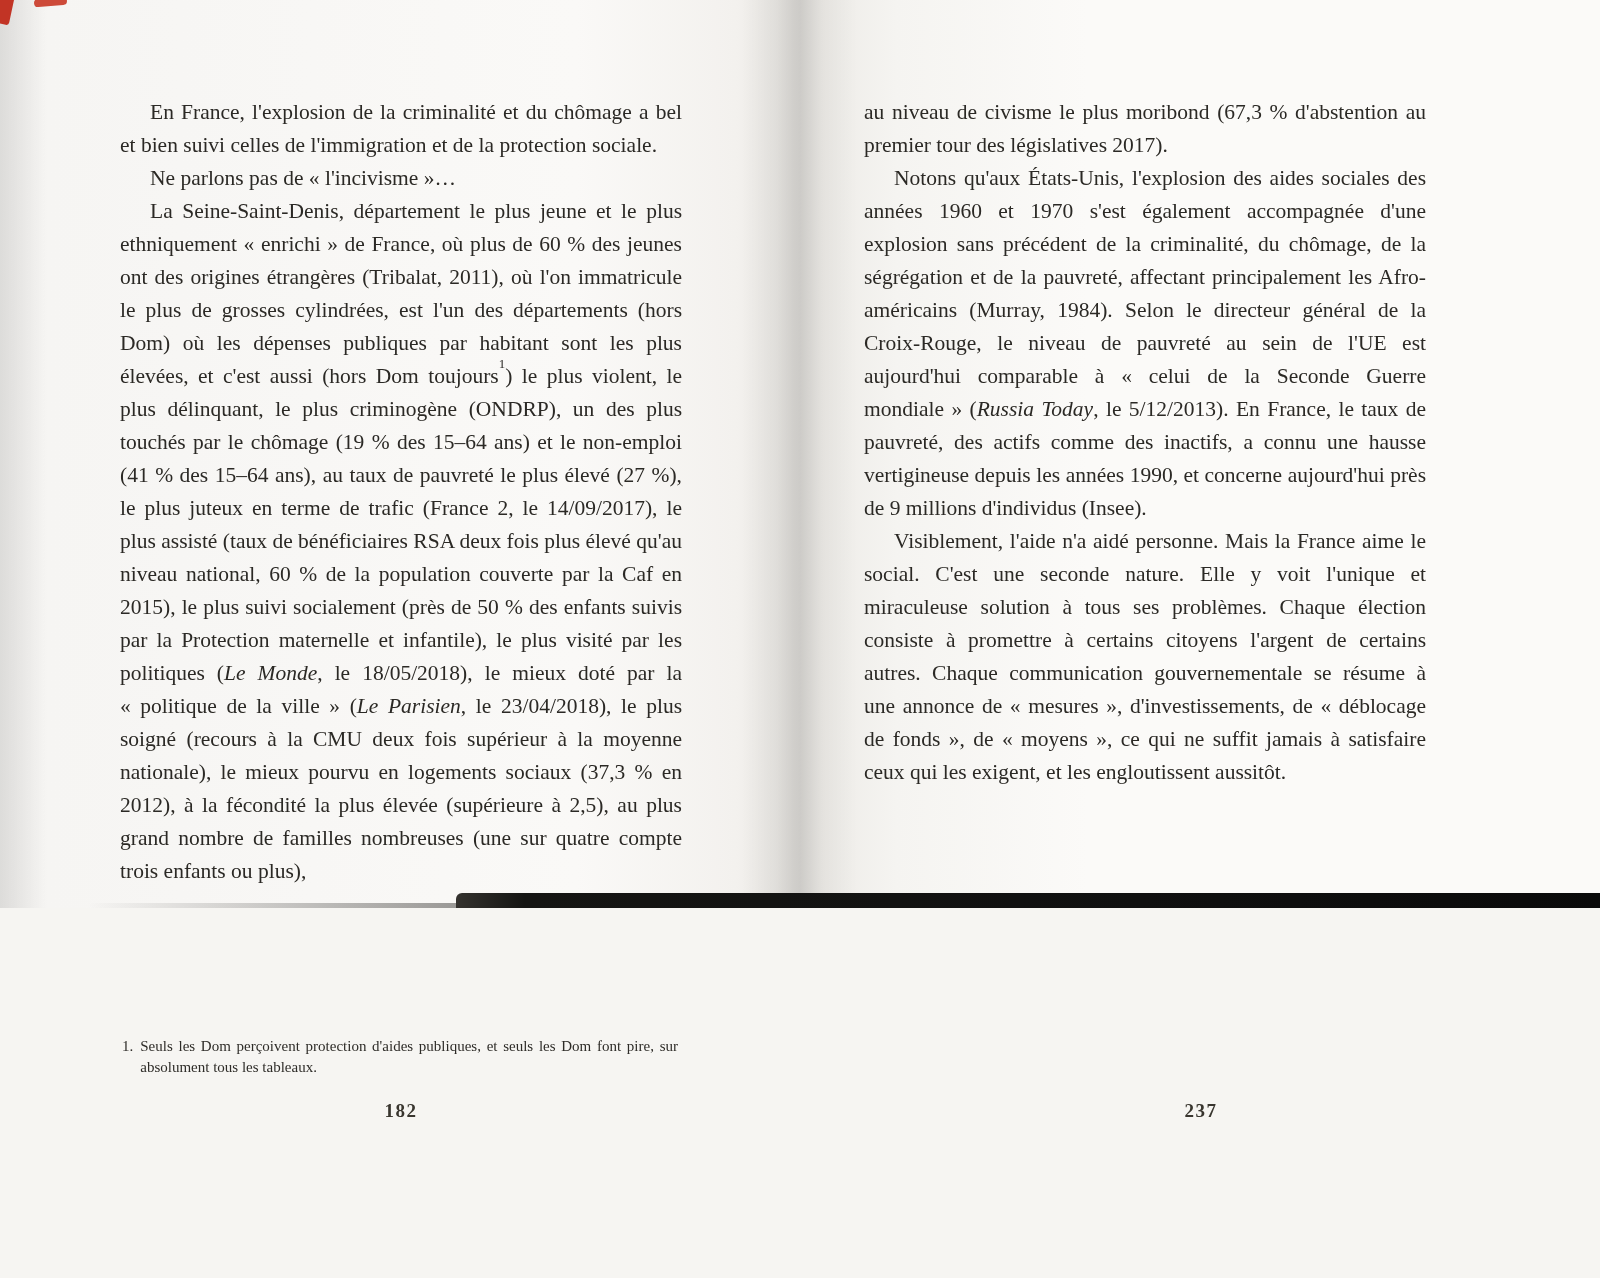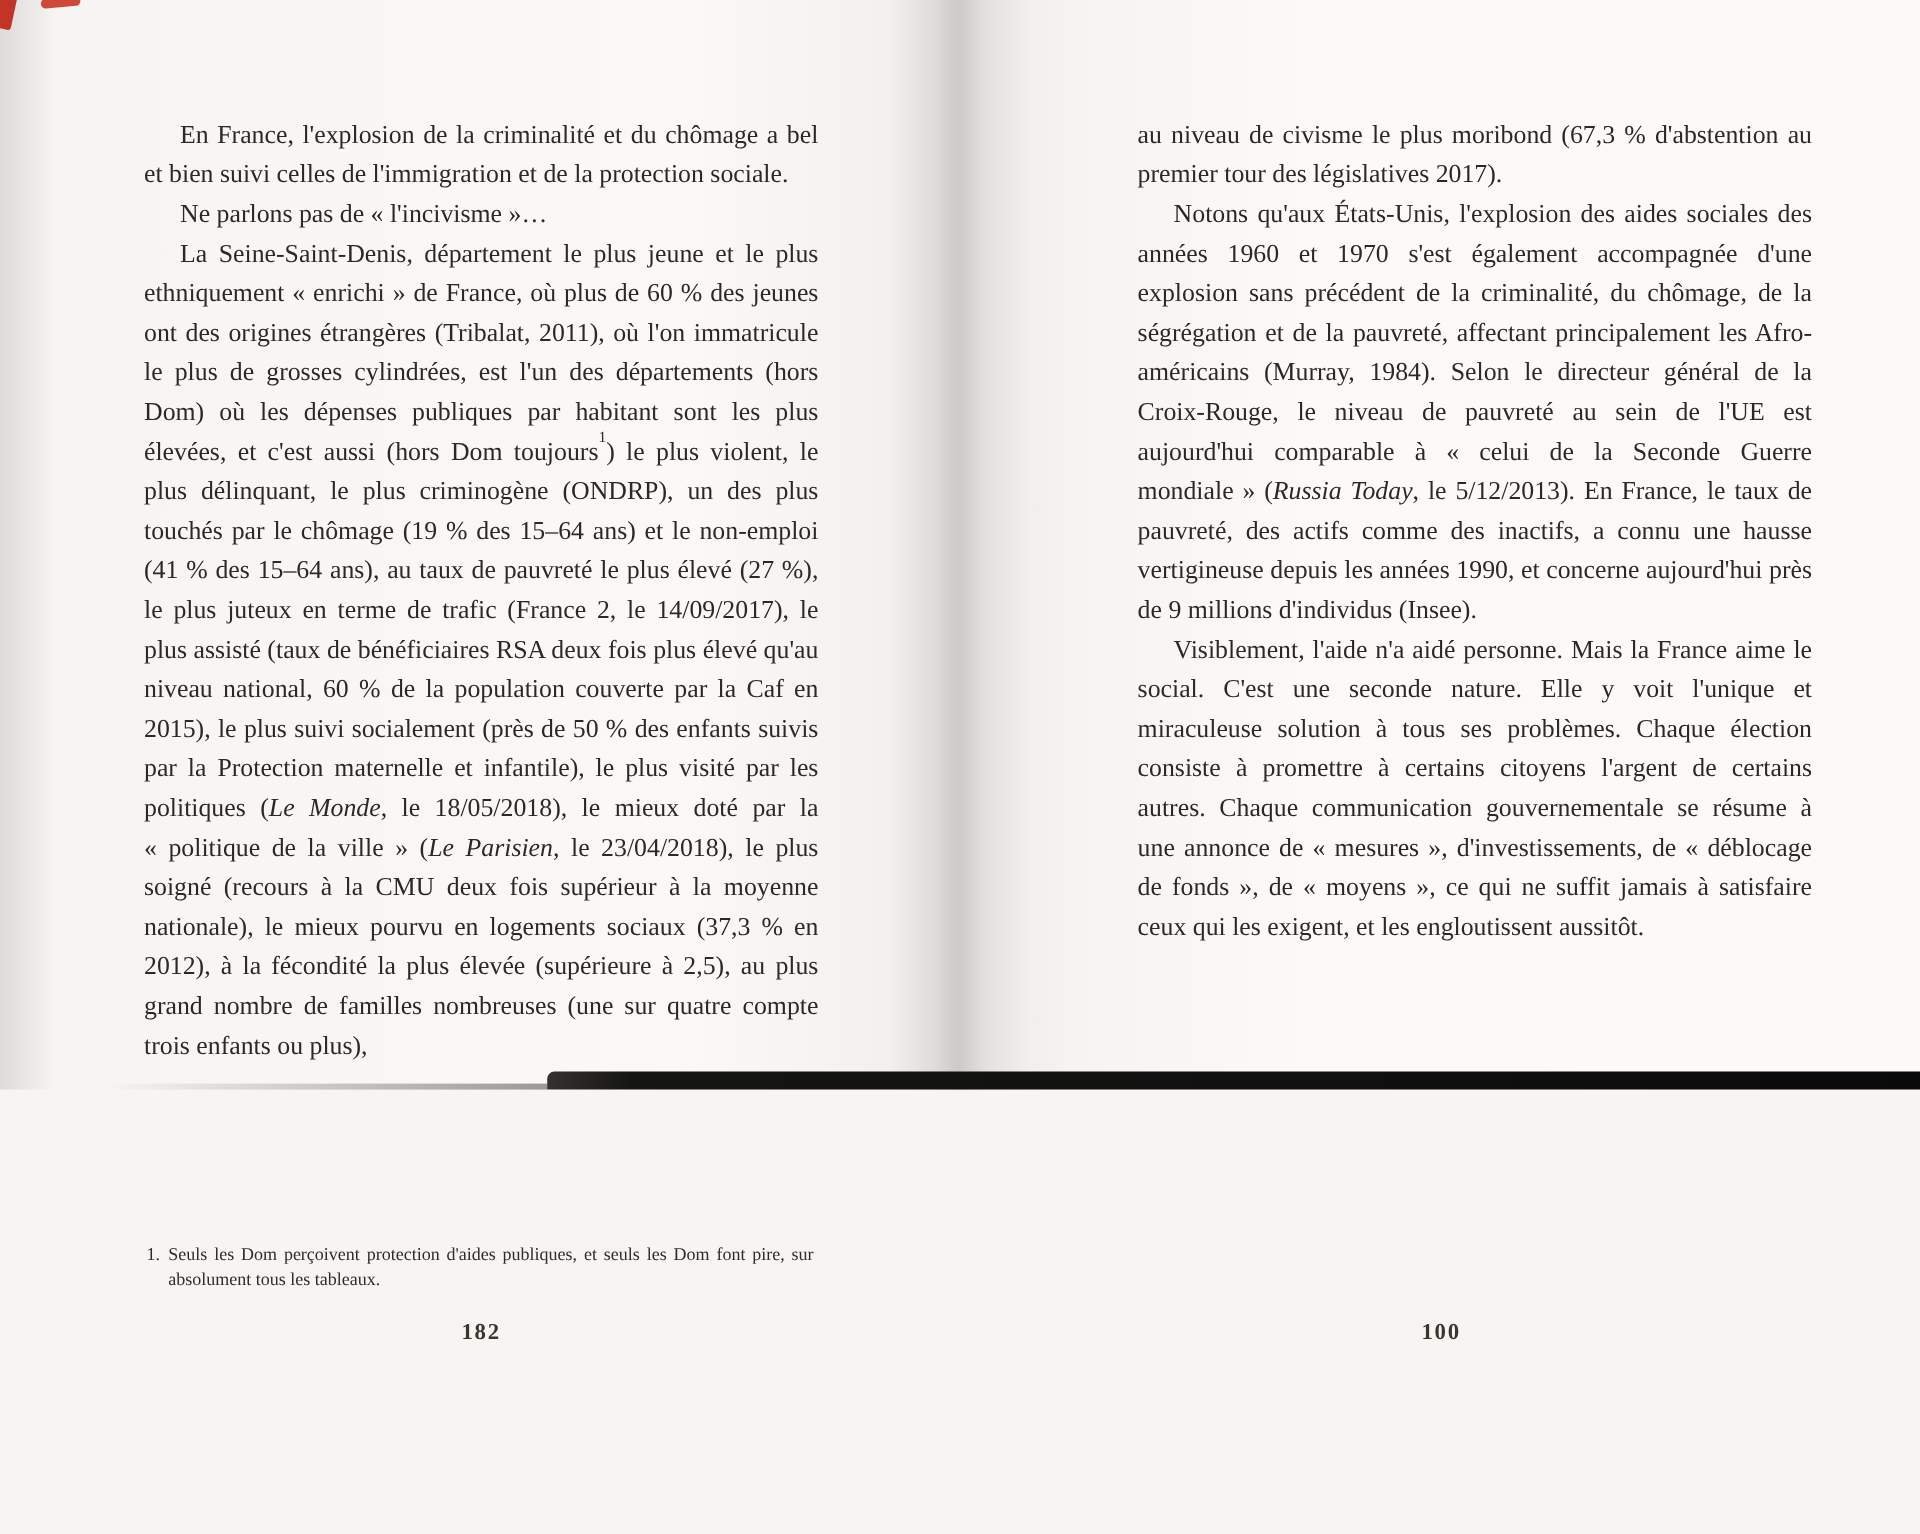--- a/index.html
+++ b/index.html
@@ -22,21 +22,21 @@
     position: absolute; left: 742px; top: 0; bottom: 0; width: 116px;
     background: linear-gradient(90deg,
       rgba(0,0,0,0) 0%, rgba(0,0,0,0.05) 30%, rgba(0,0,0,0.12) 50%,
       rgba(0,0,0,0.04) 70%, rgba(0,0,0,0) 100%);
   }
   .page-body {
     position: absolute; top: 96px; width: 562px;
     color: #2b2925; font-size: 21.5px; line-height: 33px;
   }
   #left-page-body { left: 120px; }
-  #right-page-body { left: 948px; }
+  #right-page-body { left: 864px; }
   .para { margin: 0; text-align: justify; }
   .para.indent { text-indent: 30px; }
   sup { font-size: 0.6em; line-height: 0; position: relative; top: -0.55em; }
   em { }
   .footnote {
     position: absolute; left: 122px; top: 1036px; width: 556px;
     display: flex; color: #2e2c28; font-size: 15px; line-height: 21px;
   }
   .fn-marker { flex: 0 0 auto; padding-right: 7px; }
   .fn-text { text-align: justify; }
@@ -84,17 +84,17 @@
   </div>
   <div class="page-number" id="left-page-number">182</div>
 
   <div class="gutter"></div>
 
   <div class="page-body" id="right-page-body">
       <p class="para">au niveau de civisme le plus moribond (67,3&nbsp;% d'abstention au premier tour des législatives 2017).</p>
       <p class="para indent">Notons qu'aux États-Unis, l'explosion des aides sociales des années 1960 et 1970 s'est également accompagnée d'une explosion sans précédent de la criminalité, du chômage, de la ségrégation et de la pauvreté, affectant principalement les Afro-américains (Murray, 1984). Selon le directeur général de la Croix-Rouge, le niveau de pauvreté au sein de l'UE est aujourd'hui comparable à «&nbsp;celui de la Seconde Guerre mondiale&nbsp;» (<em>Russia Today</em>, le 5/12/2013). En France, le taux de pauvreté, des actifs comme des inactifs, a connu une hausse vertigineuse depuis les années 1990, et concerne aujourd'hui près de 9 millions d'individus (Insee).</p>
       <p class="para indent">Visiblement, l'aide n'a aidé personne. Mais la France aime le social. C'est une seconde nature. Elle y voit l'unique et miraculeuse solution à tous ses problèmes. Chaque élection consiste à promettre à certains citoyens l'argent de certains autres. Chaque communication gouvernementale se résume à une annonce de «&nbsp;mesures&nbsp;», d'investissements, de «&nbsp;déblocage de fonds&nbsp;», de «&nbsp;moyens&nbsp;», ce qui ne suffit jamais à satisfaire ceux qui les exigent, et les engloutissent aussitôt.</p>
     </div>
-  <div class="page-number" id="right-page-number">100</div>
+  <div class="page-number" id="right-page-number">237</div>
 
   <div class="bottom-strip-left"></div>
   <div class="bottom-strip"></div>
 </div>
 
 </body></html>

